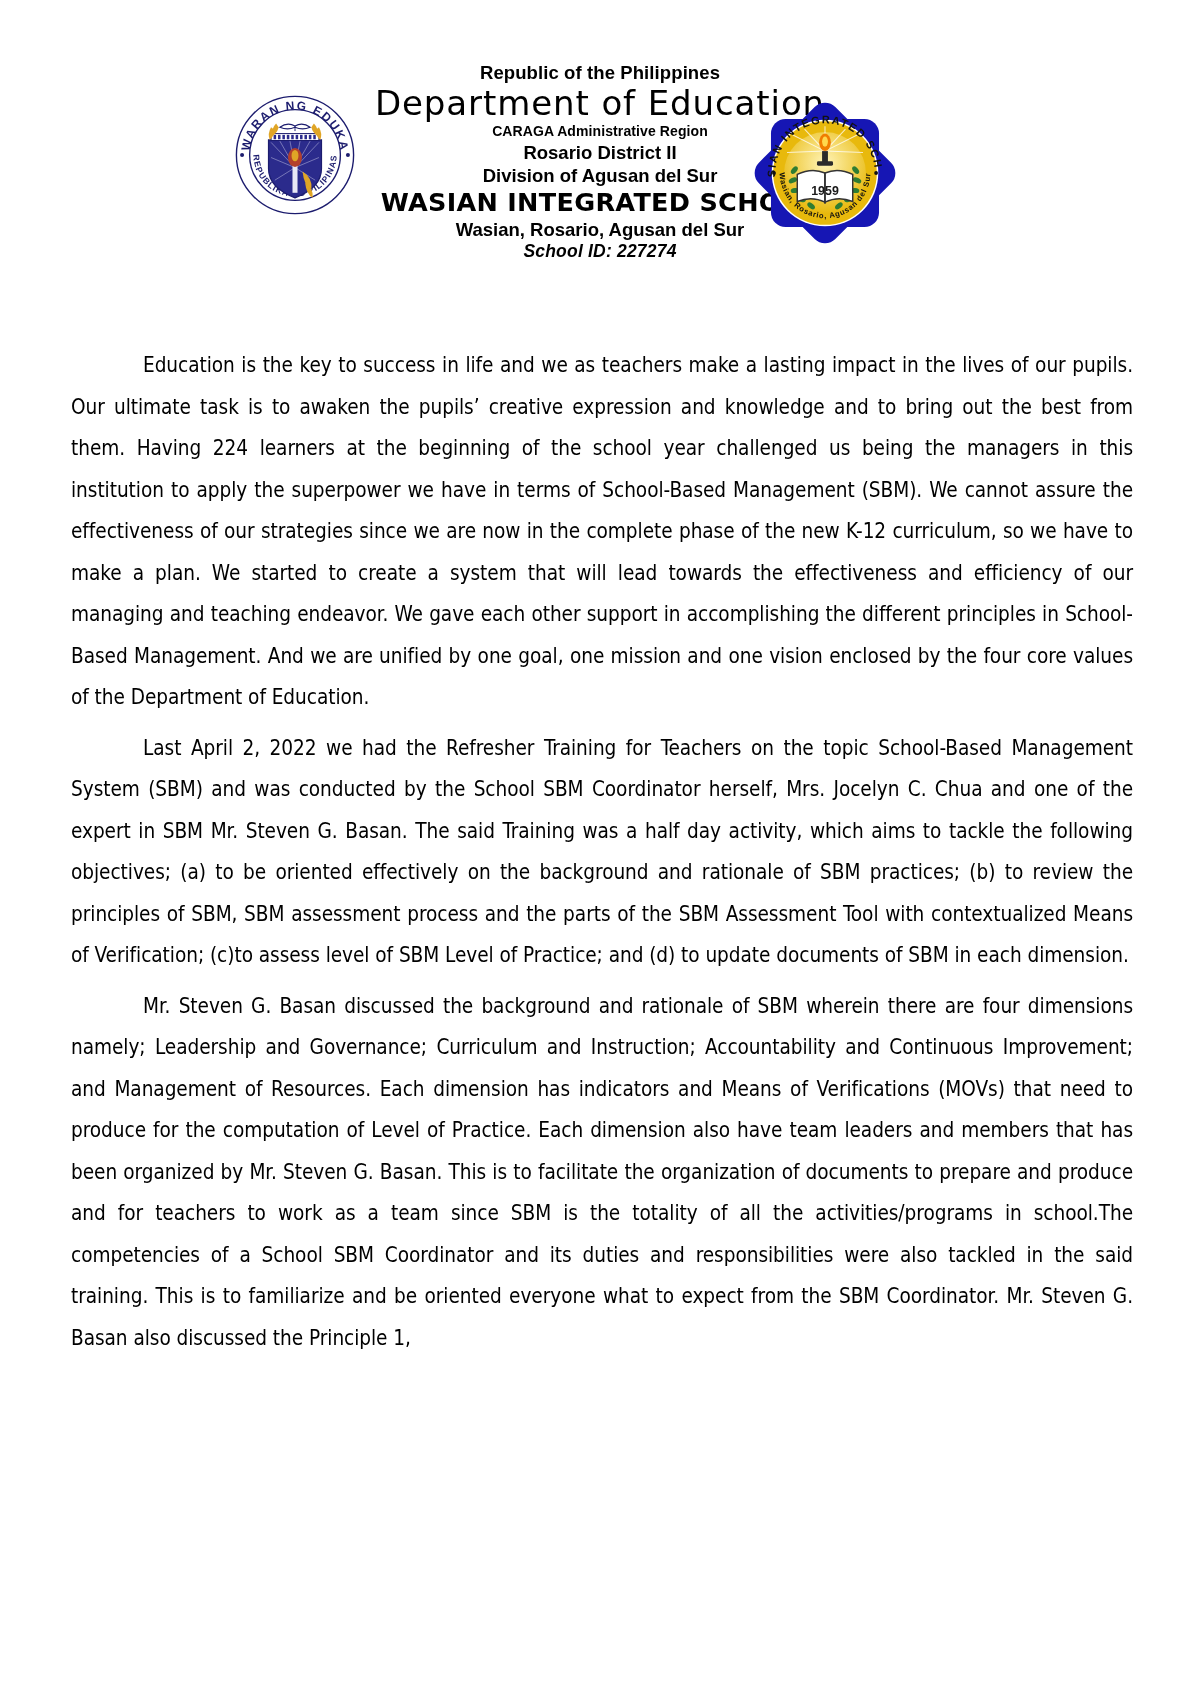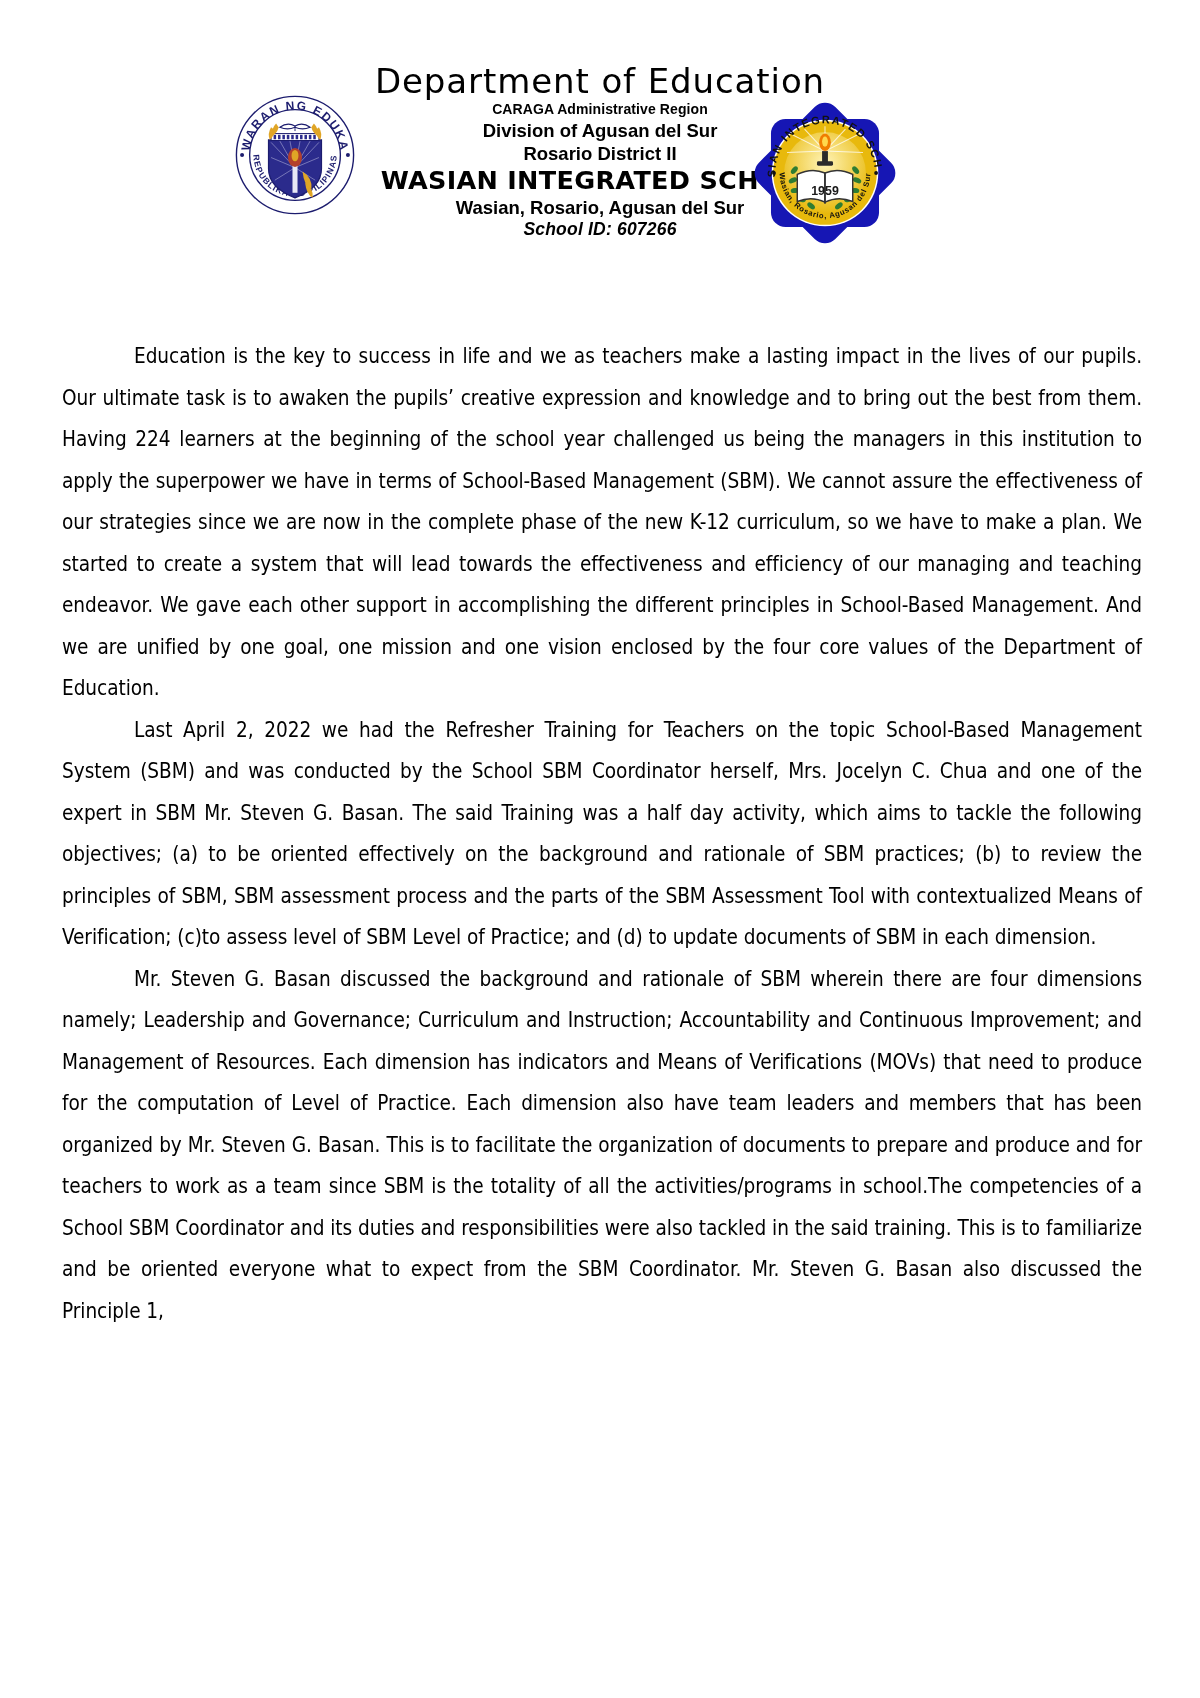--- a/index.html
+++ b/index.html
@@ -119,21 +119,21 @@
     line-height: 1.33;
     letter-spacing: -.1px;
   }
 
   
   .body-text {
     padding: 62px 58px 0 62px;
   }
 
   .para {
-    margin: 0;
+    margin: 9px;
     text-align: justify;
     font-family: "DejaVu Sans Condensed", "Liberation Sans Narrow", "Liberation Sans", sans-serif;
     font-stretch: condensed;
     font-size: 20.6px;
     line-height: 41.5px;
     text-indent: 72px;
     letter-spacing: -.05px;
     -webkit-font-smoothing: antialiased;
   }
   .para + .para {
@@ -265,27 +265,28 @@
         <rect x="89" y="84" width="22" height="6" rx="2" fill="#2b2b2b"></rect>
 
         <path d="M62 102 q20 -10 38 -2 l0 40 q-18 -9 -38 -1 Z" fill="#ffffff" stroke="#333333" stroke-width="2"></path>
         <path d="M138 102 q-20 -10 -38 -2 l0 40 q18 -9 38 -1 Z" fill="#ffffff" stroke="#333333" stroke-width="2"></path>
         <line x1="100" y1="100" x2="100" y2="142" stroke="#333333" stroke-width="2"></line>
         <text x="100" y="130" text-anchor="middle" font-family="'Liberation Sans', sans-serif" font-size="17" font-weight="bold" fill="#1a1a1a">1959</text>
       </svg>
     </div>
 
     <div class="letterhead-text">
+      <span class="lh-line lh-republic">Republic of the Philippines</span>
       <span class="lh-line lh-deped">Department of Education</span>
       <span class="lh-line lh-region">CARAGA Administrative Region</span>
+      <span class="lh-line lh-district">Rosario District II</span>
       <span class="lh-line lh-division">Division of Agusan del Sur</span>
-      <span class="lh-line lh-district">Rosario District II</span>
       <span class="lh-line lh-school">WASIAN INTEGRATED SCHOOL</span>
       <span class="lh-line lh-address">Wasian, Rosario, Agusan del Sur</span>
-      <span class="lh-line lh-schoolid">School ID: 607266</span>
+      <span class="lh-line lh-schoolid">School ID: 227274</span>
     </div>
   </div>
 
 
   <div class="body-text">
     <p class="para">Education is the key to success in life and we as teachers make a lasting impact in the lives of our pupils. Our ultimate task is to awaken the pupils’ creative expression and knowledge and to bring out the best from them. Having 224 learners at the beginning of the school year challenged us being the managers in this institution to apply the superpower we have in terms of School-Based Management (SBM). We cannot assure the effectiveness of our strategies since we are now in the complete phase of the new K-12 curriculum, so we have to make a plan. We started to create a system that will lead towards the effectiveness and efficiency of our managing and teaching endeavor. We gave each other support in accomplishing the different principles in School-Based Management. And we are unified by one goal, one mission and one vision enclosed by the four core values of the Department of Education.</p>
     <p class="para">Last April 2, 2022 we had the Refresher Training for Teachers on the topic School-Based Management System (SBM) and was conducted by the School SBM Coordinator herself, Mrs. Jocelyn C. Chua and one of the expert in SBM Mr. Steven G. Basan. The said Training was a half day activity, which aims to tackle the following objectives; (a) to be oriented effectively on the background and rationale of SBM practices; (b) to review the principles of SBM, SBM assessment process and the parts of the SBM Assessment Tool with contextualized Means of Verification; (c)to assess level of SBM Level of Practice; and (d) to update documents of SBM in each dimension.</p>
     <p class="para">Mr. Steven G. Basan discussed the background and rationale of SBM wherein there are four dimensions namely; Leadership and Governance; Curriculum and Instruction; Accountability and Continuous Improvement; and Management of Resources. Each dimension has indicators and Means of Verifications (MOVs) that need to produce for the computation of Level of Practice. Each dimension also have team leaders and members that has been organized by Mr. Steven G. Basan. This is to facilitate the organization of documents to prepare and produce and for teachers to work as a team since SBM is the totality of all the activities/programs in school.The competencies of a School SBM Coordinator and its duties and responsibilities were also tackled in the said training. This is to familiarize and be oriented everyone what to expect from the SBM Coordinator. Mr. Steven G. Basan also discussed the Principle 1,</p>
   </div>
 

